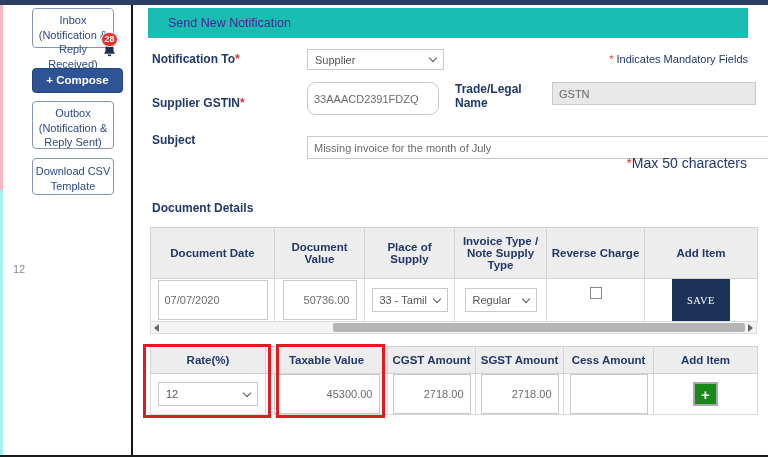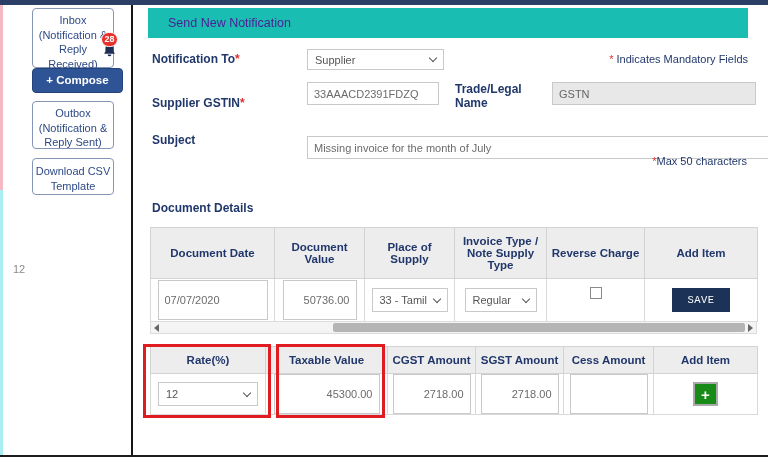--- a/index.html
+++ b/index.html
@@ -10,21 +10,21 @@
   
   .topbar { left:0; top:0; width:768px; height:5px; background:#2b3f66; }
   .bottombar { left:0; top:455px; width:768px; height:2px; background:#1c1c1c; }
   .strip-pink { left:0; top:5px; width:3px; height:185px; background:#f5b9c3; }
   .strip-cyan { left:0; top:190px; width:3px; height:267px; background:#a9eef0; }
   .vdivider { left:131px; top:5px; width:2px; height:450px; background:#161616; }
 
   
   .side-btn { background:#fff; border:1px solid #8595b5; border-radius:4px; color:#2d4a86;
     font-size:11px; line-height:14.5px; text-align:center; padding-top:4px; cursor:pointer; }
-  .btn-inbox { left:32px; top:8px; width:82px; height:60px; }
+  .btn-inbox { left:32px; top:8px; width:82px; height:40px; }
   .btn-outbox { left:32px; top:101px; width:82px; height:48px; }
   .btn-download { left:32px; top:158px; width:82px; height:37px; padding-top:5px; }
   .btn-compose { left:32px; top:68px; width:91px; height:25px; background:#2f5496; color:#fff;
     border:1px solid #24437c; border-radius:4px; font-size:11.5px; font-weight:bold; text-align:center;
     line-height:23px; cursor:pointer; }
   .badge { left:101px; top:32px; min-width:17px; height:15px; background:#e8312b; border:1px solid #fff;
     border-radius:8px; color:#fff; font-size:9px; font-weight:bold; text-align:center; line-height:13px;
     padding:0 2px; z-index:3; }
   .bell { left:102px; top:43px; width:15px; height:15px; z-index:2; }
   .page-num { left:13px; top:263px; font-size:11px; color:#8a8a8a; }
@@ -43,43 +43,43 @@
   .tinput:disabled, .tinput.disabled { background:#e8e8e8; color:#666; }
   .fselect { border:1px solid #c9c9c9; background:#fff; color:#555; font-size:11px;
     display:flex; align-items:center; justify-content:space-between; padding:0 7px; cursor:pointer; }
   .chev { width:6px; height:6px; border-right:1.5px solid #555; border-bottom:1.5px solid #555;
     transform:rotate(45deg); margin-top:-3px; }
 
   .lbl-notifto { left:152px; top:52px; }
   .sel-notifto { left:307px; top:49px; width:137px; height:21px; }
   .mandatory { left:588px; top:53px; width:160px; text-align:right; }
   .lbl-gstin { left:152px; top:84px;margin-top:12px; }
-  .inp-gstin { left:307px; top:82px; width:132px; height:23px; }
+  .inp-gstin { left:307px; top:82px; width:132px; height:33px;border-radius:9px; }
   .lbl-trade { left:455px; top:82px; width:72px; line-height:14px; }
   .inp-trade { left:552px; top:82px; width:204px; height:23px; }
   .lbl-subject { left:152px; top:133px; }
   .inp-subject { left:307px; top:136px; width:496px; height:23px; }
-  .hint { left:547px; top:155px; width:200px; text-align:right; font-size:11px; color:#21386b; }
+  .hint { left:547px; top:155px; width:200px; text-align:right; font-size:14px; color:#21386b; }
   .lbl-docdetails { left:152px; top:201px; }
 
   
   table { border-collapse:collapse; table-layout:fixed; background:#fff; }
   th { background:#ededed; color:#21376b; font-size:11.5px; font-weight:bold; text-align:center;
     vertical-align:middle; padding:7px 4px; border:1px solid #d3d3d3; }
   td { text-align:center; vertical-align:middle; border:1px solid #d9d9d9; background:#fff; }
   .table1 { left:150px; top:227px; width:607px; }
   .table1 td { height:43px; }
   .table2 { left:150px; top:346px; width:607px; }
   .table2 td { height:40px; }
   .cell-input { height:40px; }
   .cell-select { height:24px; display:inline-flex; width:76px; }
   .checkbox { width:12px; height:12px; border:1px solid #8a8a8a; background:#fff; display:inline-block;
     vertical-align:middle; margin-bottom:14px; cursor:pointer; }
-  .save-btn { width:58px; height:24px; background:#1c3357; color:#fff; border:none; font-size:10.5px;
-    font-family:Liberation Mono, monospace; letter-spacing:0.5px; cursor:pointer; }
+  .save-btn { width:58px; height:42px; background:#1c3357; color:#fff; border:none; font-size:10.5px;
+    font-family:Liberation Serif, serif; letter-spacing:0.5px; cursor:pointer; }
   .add-btn { width:25px; height:24px; background:#178a17; border:2px solid #a9a9a9; color:#fff;
     font-size:15px; font-weight:bold; line-height:17px; cursor:pointer; font-family:"Liberation Sans", sans-serif; }
 
   
   .hscroll { left:150px; top:321px; width:607px; height:13px; background:#f4f4f4; border:1px solid #dcdcdc; }
   .hthumb { position:absolute; left:182px; top:1px; width:412px; height:9px; background:#b5b5b5; border-radius:2px; cursor:pointer; }
   .harrow { position:absolute; top:2px; width:0; height:0; border-top:4px solid transparent;
     border-bottom:4px solid transparent; cursor:pointer; }
   .harrow.left { left:3px; border-right:5px solid #666; }
   .harrow.right { right:3px; border-left:5px solid #666; }

